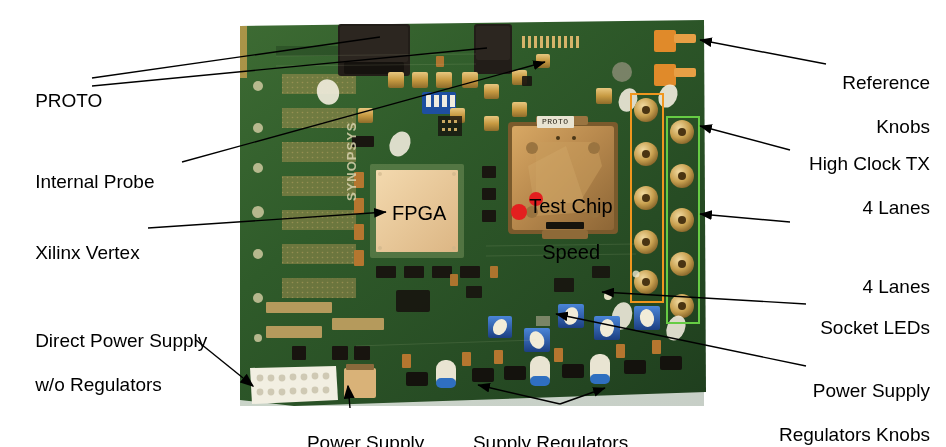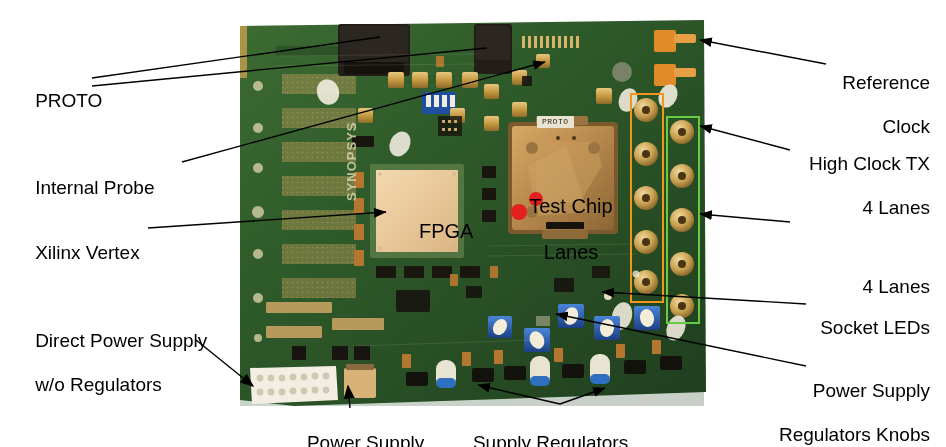--- a/index.html
+++ b/index.html
@@ -387,25 +387,25 @@
 
     <div class="hl" style="left:394px;top:77px;width:34px;height:210px;border:2px solid #f0961e;"></div>
     <div class="hl" style="left:430px;top:100px;width:34px;height:208px;border:2px solid #66cc44;"></div>
 
     <div class="proto" style="left:301px;top:100px;">PROTO</div>
 
     <div class="synopsys" style="left:108px;top:185px;">SYNOPSYS</div>
 
   </div>
 
-  <div class="ontext" style="left:392px;top:220px;margin-left:27px;">FPGA</div>
+  <div class="ontext" style="left:392px;top:202px;">FPGA</div>
 
   <div class="ontext c" style="left:498px;top:172px;width:124px;">
     <span>Test Chip</span><br>
-    <span>Lanes</span>
+    <span>Speed</span>
   </div>
 
   <svg id="leads" viewBox="0 0 946 447">
     <defs>
       <marker id="ah" markerWidth="10" markerHeight="8" refX="9" refY="4" orient="auto">
         <path d="M0,0 L10,4 L0,8 z" fill="#000"></path>
       </marker>
       <marker id="ahs" markerWidth="9" markerHeight="7" refX="8.5" refY="3.5" orient="auto">
         <path d="M0,0 L9,3.5 L0,7 z" fill="#000"></path>
       </marker>
@@ -435,36 +435,36 @@
 
       <path d="M560,404 L478,385" marker-end="url(#ahs)"></path>
       <path d="M560,404 L605,388" marker-end="url(#ahs)"></path>
     </g>
   </svg>
 
   <div class="lbl" style="left:14px;top:68px;">
     <span>PROTO</span>
   </div>
 
-  <div class="lbl" style="left:14px;top:155px;text-align:center;">
+  <div class="lbl" style="left:14px;top:149px;text-align:center;">
     <span>Internal Probe</span>
   </div>
 
   <div class="lbl" style="left:14px;top:308px;">
     <span>Direct Power Supply</span><br>
     <span>w/o Regulators</span>
   </div>
 
   <div class="lbl" style="left:14px;top:220px;">
     <span>Xilinx Vertex</span>
   </div>
 
   <div class="lbl r" style="left:730px;top:50px;width:200px;">
     <span>Reference</span><br>
-    <span>Clock</span>
+    <span>Knobs</span>
   </div>
 
   <div class="lbl r" style="left:730px;top:131px;width:200px;">
     <span>High Clock TX</span><br>
     <span>4 Lanes</span>
   </div>
 
   <div class="lbl r" style="left:730px;top:210px;width:200px;">
     <br>
     <span>4 Lanes</span>

